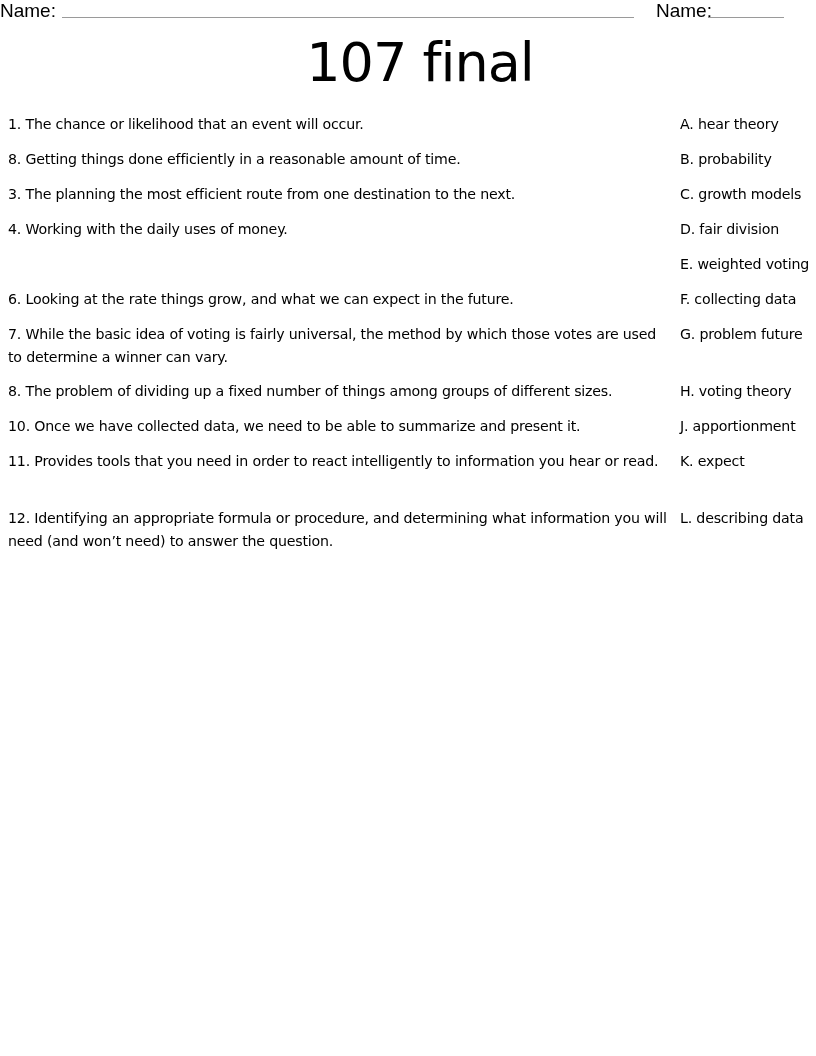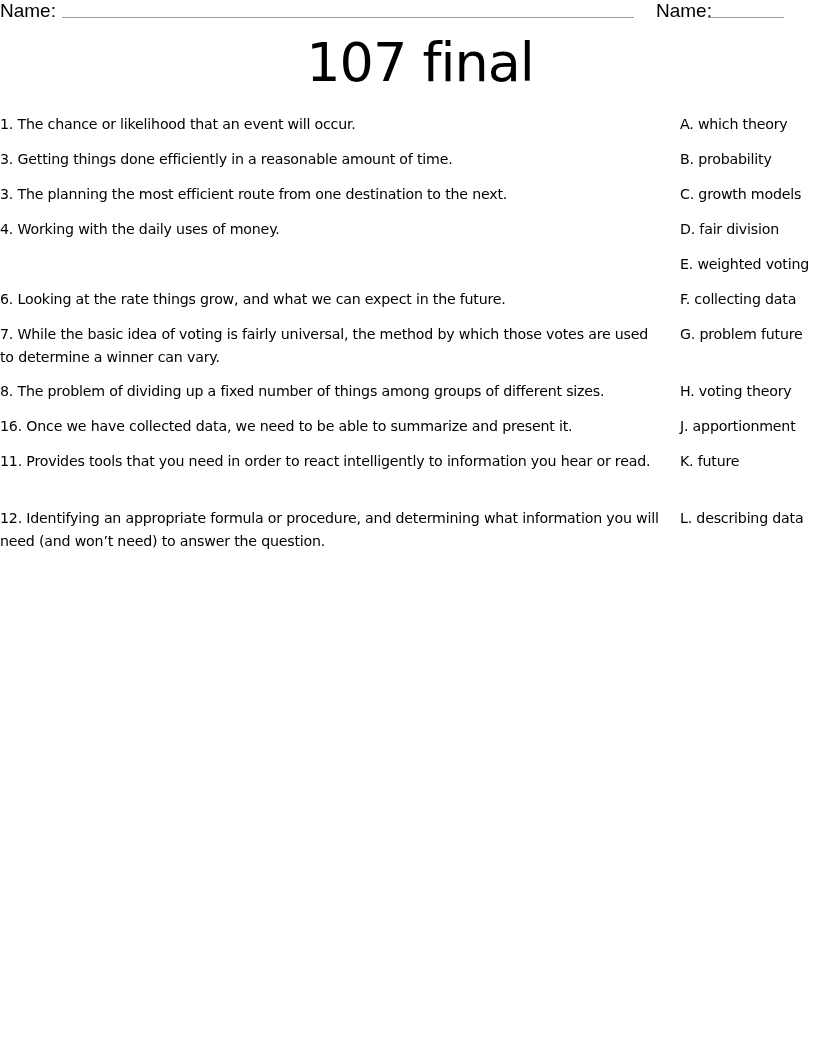--- a/index.html
+++ b/index.html
@@ -74,20 +74,21 @@
       width: 816px;
     }
     .clue {
       position: absolute;
       left: 0;
       top: 0;
       width: 660px;
       font-size: 14.2px;
       line-height: 22.5px;
       letter-spacing: -0.2px;
+      padding-left: 8px;
     }
     .choice {
       position: absolute;
       left: 680px;
       top: 0;
       white-space: nowrap;
       font-size: 14.2px;
       line-height: 22.5px;
       letter-spacing: -0.2px;
     }
@@ -100,24 +101,24 @@
   <div class="name-line"></div>
   <span class="date-label">Name:</span>
   <div class="date-line"></div>
 </div>
 
 <div class="title">107 final</div>
 
 <div class="rows">
   <div class="row" style="height:35px">
     <div class="clue">1. The chance or likelihood that an event will occur.</div>
-    <div class="choice">A. which theory</div>
+    <div class="choice">A. hear theory</div>
   </div>
   <div class="row" style="height:35px">
-    <div class="clue">3. Getting things done efficiently in a reasonable amount of time.</div>
+    <div class="clue">8. Getting things done efficiently in a reasonable amount of time.</div>
     <div class="choice">B. probability</div>
   </div>
   <div class="row" style="height:35px">
     <div class="clue">3. The planning the most efficient route from one destination to the next.</div>
     <div class="choice">C. growth models</div>
   </div>
   <div class="row" style="height:35px">
     <div class="clue">4. Working with the daily uses of money.</div>
     <div class="choice">D. fair division</div>
   </div>
@@ -130,24 +131,24 @@
   </div>
   <div class="row" style="height:57px">
     <div class="clue">7. While the basic idea of voting is fairly universal, the method by which those votes are used to determine a winner can vary.</div>
     <div class="choice">G. problem future</div>
   </div>
   <div class="row" style="height:35px">
     <div class="clue">8. The problem of dividing up a fixed number of things among groups of different sizes.</div>
     <div class="choice">H. voting theory</div>
   </div>
   <div class="row" style="height:35px">
-    <div class="clue">16. Once we have collected data, we need to be able to summarize and present it.</div>
+    <div class="clue">10. Once we have collected data, we need to be able to summarize and present it.</div>
     <div class="choice">J. apportionment</div>
   </div>
   <div class="row" style="height:57px">
     <div class="clue">11. Provides tools that you need in order to react intelligently to information you hear or read.</div>
-    <div class="choice">K. future</div>
+    <div class="choice">K. expect</div>
   </div>
   <div class="row" style="height:57px">
     <div class="clue">12. Identifying an appropriate formula or procedure, and determining what information you will need (and won’t need) to answer the question.</div>
     <div class="choice">L. describing data</div>
   </div>
 </div>
 
 </body></html>

